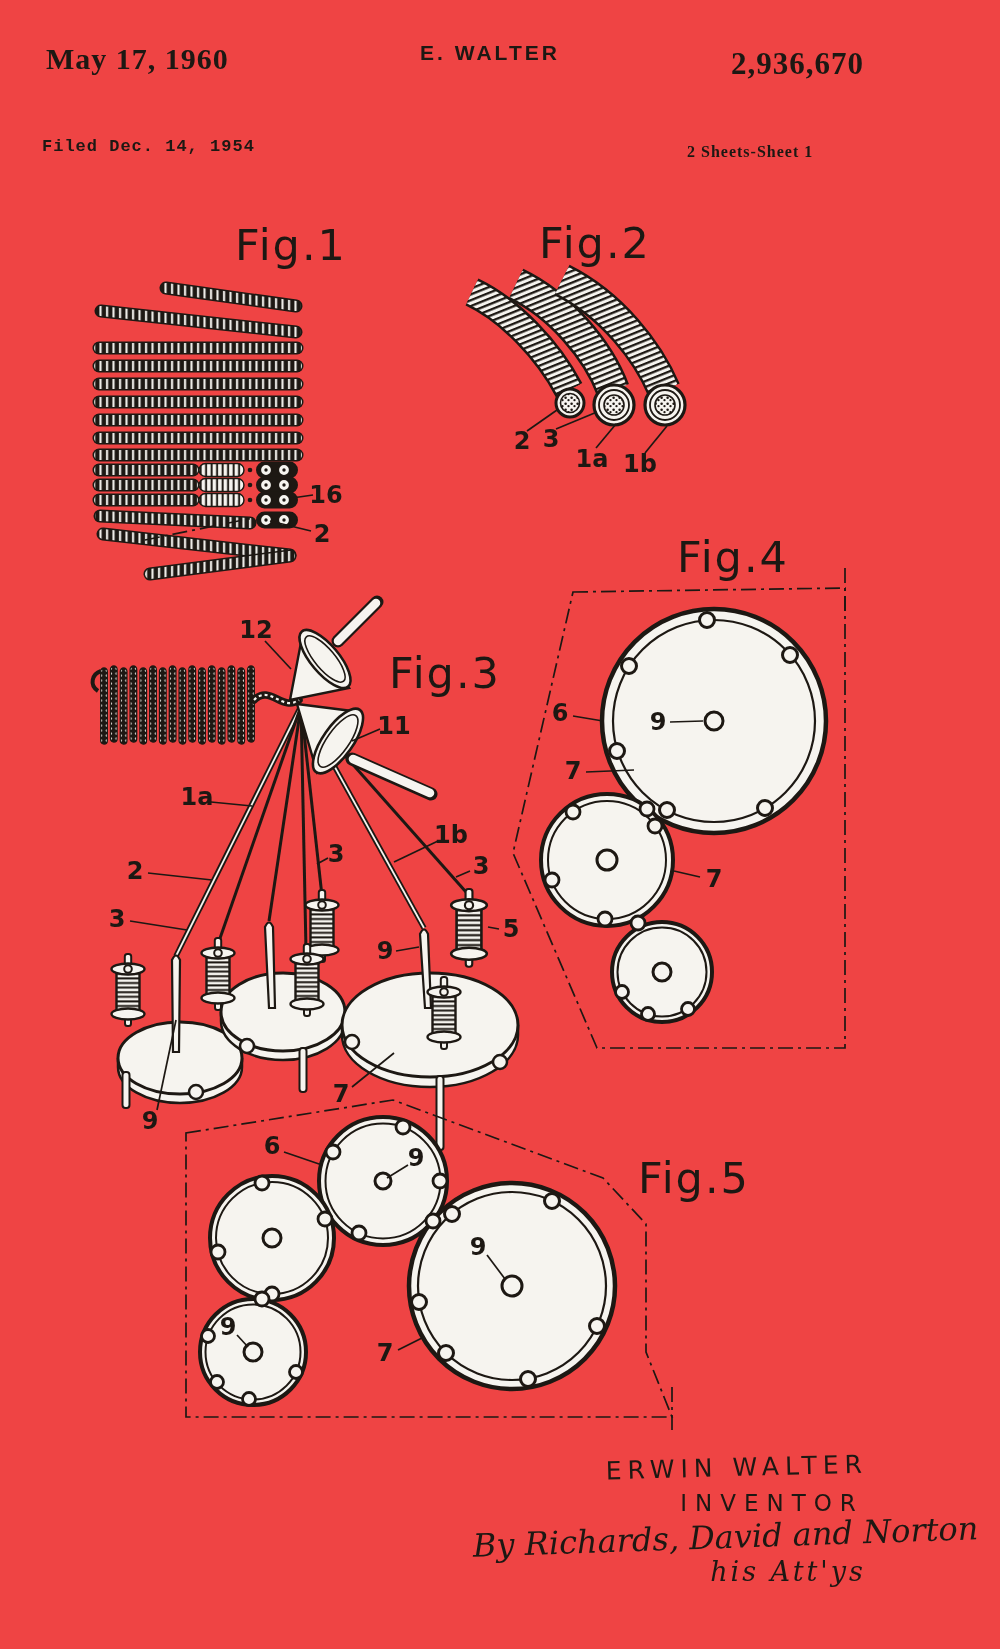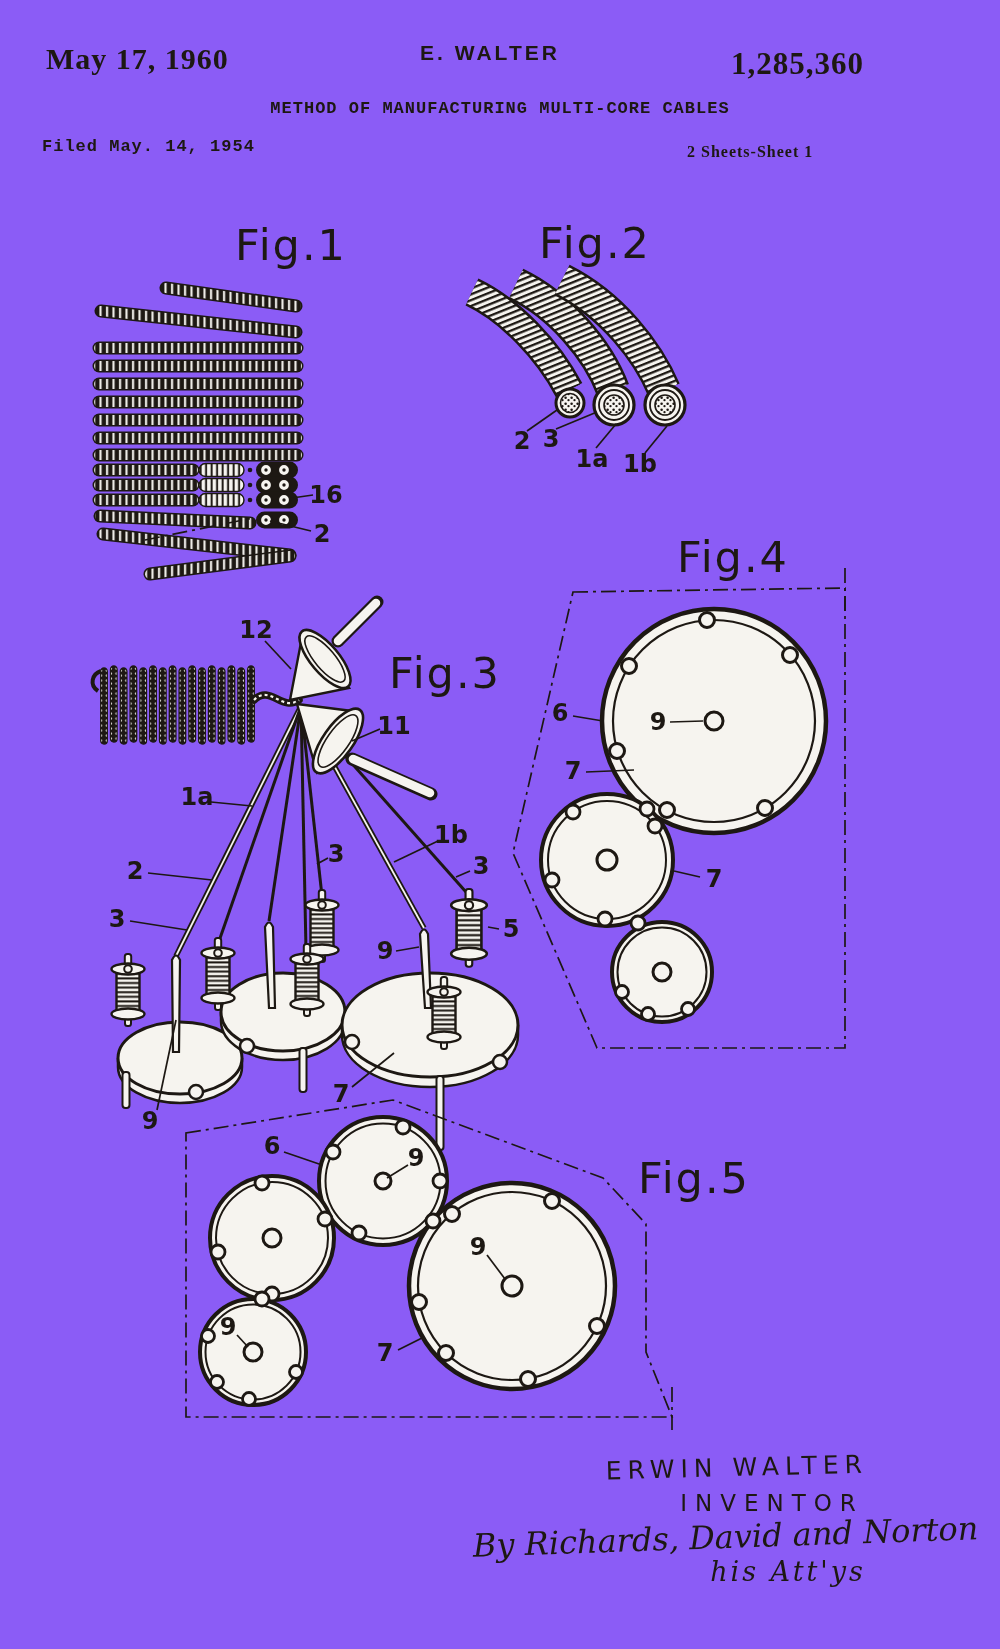--- a/index.html
+++ b/index.html
@@ -1,16 +1,16 @@
 <!DOCTYPE html>
 <html><head>
 <meta charset="utf-8">
 <style>
   html,body{margin:0;padding:0;background:#888;}
-  .page{position:relative;width:1000px;height:1649px;background:#8b5cf6;overflow:hidden;
+  .page{position:relative;width:1000px;height:1649px;background:#ef4444;overflow:hidden;
         font-family:"Liberation Sans",sans-serif;color:#1d1813;}
   .hdr{position:absolute;white-space:nowrap;}
   .p-date{left:46px;top:42px;font-family:"Liberation Serif",serif;font-weight:bold;font-size:30px;letter-spacing:1px;}
   .p-author{left:400px;top:41px;width:180px;text-align:center;font-family:"Liberation Sans",sans-serif;
             font-weight:bold;font-size:21px;letter-spacing:3px;}
   .p-patno{left:731px;top:46px;font-family:"Liberation Serif",serif;font-weight:bold;font-size:31px;letter-spacing:1px;}
   .p-title{left:0;top:99px;width:1000px;text-align:center;font-family:"Liberation Mono",monospace;
            font-size:17px;font-weight:bold;letter-spacing:1px;}
   .p-filed{left:42px;top:137px;font-family:"Liberation Mono",monospace;font-weight:bold;font-size:17px;letter-spacing:1px;}
   .p-sheets{left:687px;top:143px;font-family:Liberation Serif, serif;font-weight:bold;font-size:16px;letter-spacing:1px;}
@@ -26,23 +26,22 @@
   .sig{font-family:"DejaVu Sans",sans-serif;fill:#1d1813;stroke:none;}
   .sigc{font-family:"DejaVu Serif",serif;font-style:italic;fill:#1d1813;stroke:none;}
 </style>
 </head>
 <body>
 
 <div class="page">
 
   <div class="hdr p-date">May 17, 1960</div>
   <div class="hdr p-author">E. WALTER</div>
-  <div class="hdr p-patno">1,285,360</div>
-  <div class="hdr p-title">METHOD OF MANUFACTURING MULTI-CORE CABLES</div>
-  <div class="hdr p-filed">Filed May. 14, 1954</div>
+  <div class="hdr p-patno">2,936,670</div>
+  <div class="hdr p-filed">Filed Dec. 14, 1954</div>
   <div class="hdr p-sheets">2 Sheets-Sheet 1</div>
 
   <svg width="1000" height="1649" viewBox="0 0 1000 1649">
     <defs>
       <pattern id="pBraid" width="6.5" height="16" patternUnits="userSpaceOnUse">
         <rect width="6.5" height="16" fill="#1d1813"></rect>
           <rect x="2" width="2.1" height="16" fill="#f6f4ef"></rect>
       </pattern>
       <pattern id="pLight" width="5.5" height="16" patternUnits="userSpaceOnUse">
         <rect width="5.5" height="16" fill="#f6f4ef"></rect>

